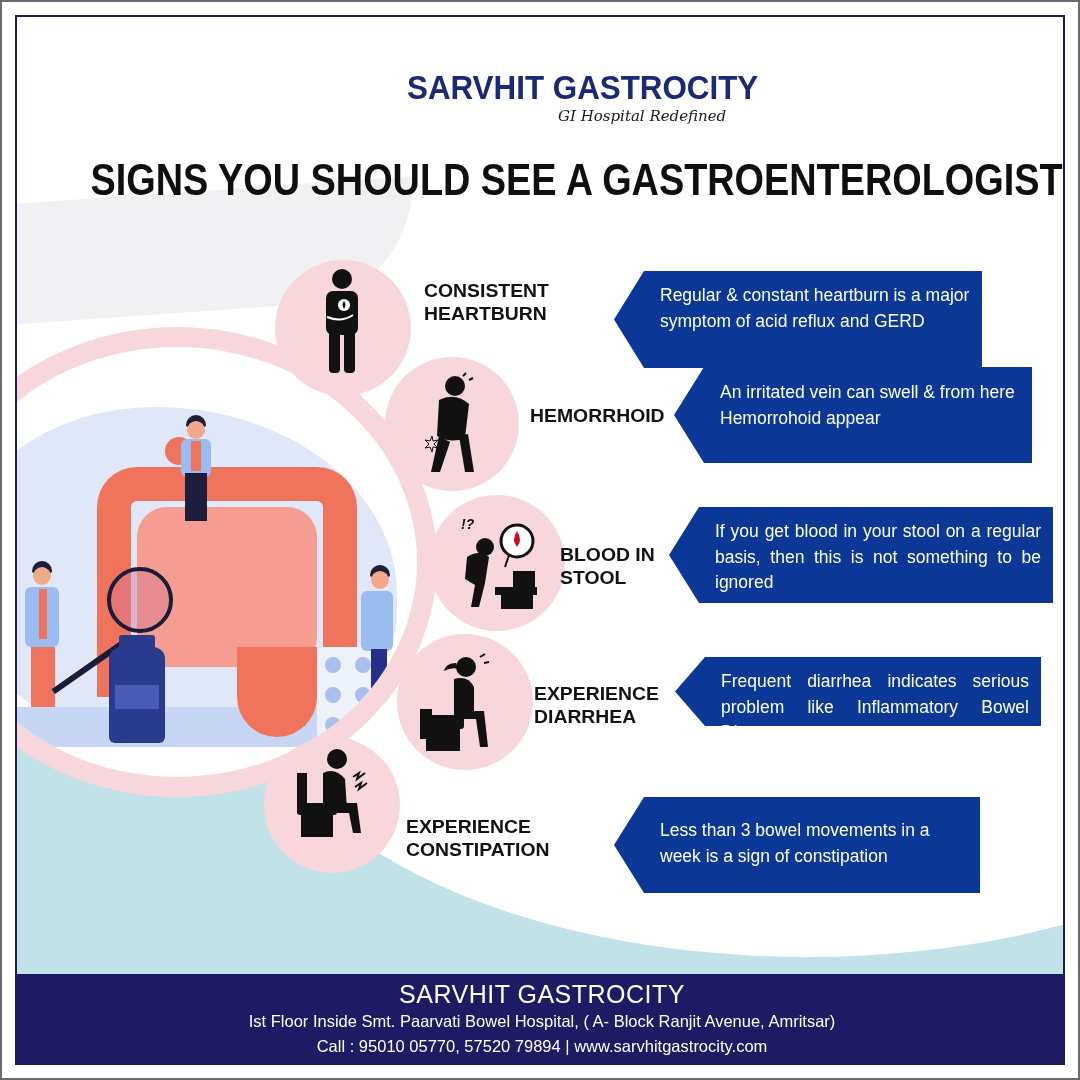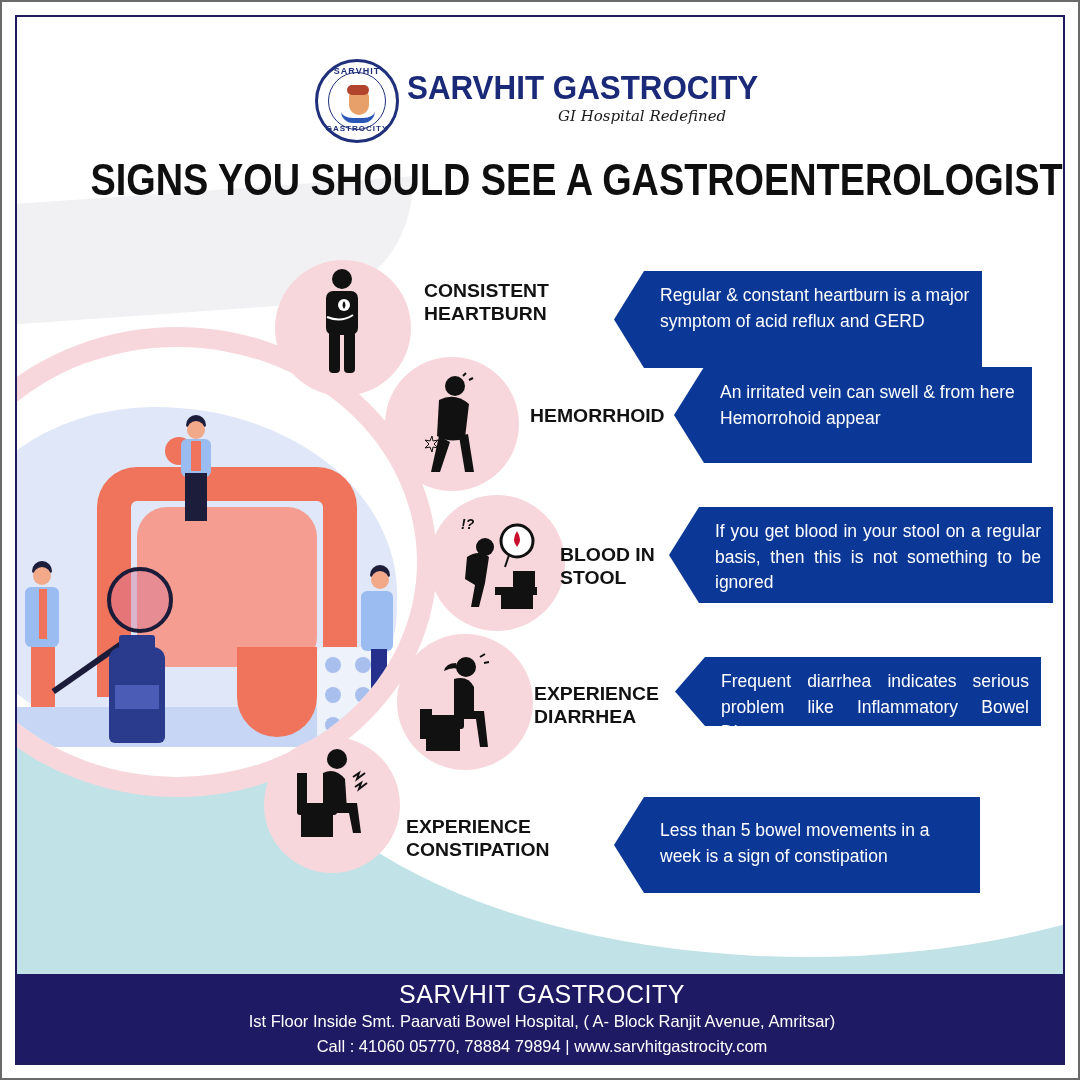--- a/index.html
+++ b/index.html
@@ -73,29 +73,20 @@
 <body>
 
 <div class="outer-frame"></div>
 <div class="inner-frame">
 
   <div class="bg-swoosh-top"></div>
   <div class="bg-teal"></div>
   <div class="bg-white-curve"></div>
 
   <div class="header">
-    <div class="logo">
-      <div class="logo-top-text">SARVHIT</div>
-      <div class="logo-inner">
-        <div class="logo-organ"></div>
-        <div class="logo-liver"></div>
-        <div class="logo-hands"></div>
-      </div>
-      <div class="logo-bottom-text">GASTROCITY</div>
-    </div>
     <div class="brand-name">SARVHIT GASTROCITY</div>
     <div class="brand-tag">GI Hospital Redefined</div>
   </div>
 
   <div class="page-title">SIGNS YOU SHOULD SEE A GASTROENTEROLOGIST</div>
 
   <div class="illus-ring"></div>
   <div class="illus-circle">
     <div class="illus-blob"></div>
     <div class="illus-floor"></div>
@@ -223,21 +214,21 @@
     <path d="M56 30 l6 -4 l-2 6 l8 -6 M58 40 l6 -4 l-2 6 l8 -6" stroke="#111" stroke-width="2" fill="none"></path>
     <rect x="0" y="26" width="10" height="40" fill="#111"></rect>
     <rect x="0" y="56" width="40" height="12" rx="3" fill="#111"></rect>
     <rect x="4" y="68" width="32" height="22" fill="#111"></rect>
   </svg>
   <div class="sym-label" style="left:389px;top:798px;">
     <div>EXPERIENCE</div>
     <div>CONSTIPATION</div>
   </div>
   <div class="callout" style="left:597px;top:780px;width:366px;height:96px;padding-top:21px;">
-    <span>Less than 5 bowel movements in a week is a sign of constipation</span>
+    <span>Less than 3 bowel movements in a week is a sign of constipation</span>
   </div>
 
   <div class="footer">
     <div class="footer-name">SARVHIT GASTROCITY</div>
     <div class="footer-address">Ist Floor Inside Smt. Paarvati Bowel Hospital, ( A- Block Ranjit Avenue, Amritsar)</div>
-    <div class="footer-contact">Call : 41060 05770, 78884 79894  |  www.sarvhitgastrocity.com</div>
+    <div class="footer-contact">Call : 95010 05770, 57520 79894  |  www.sarvhitgastrocity.com</div>
   </div>
 </div>
 
 </body></html>

